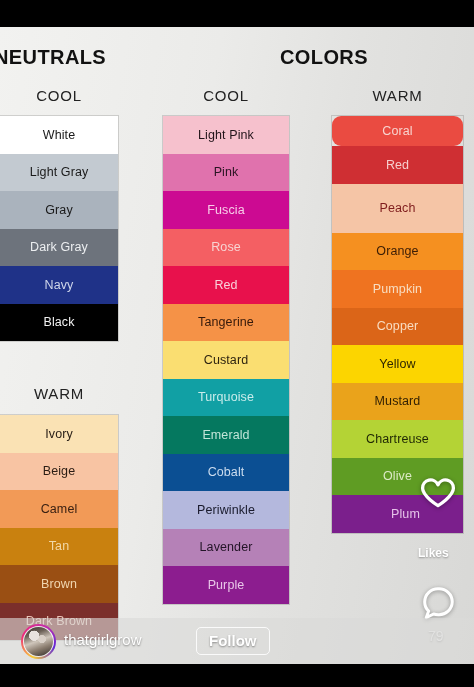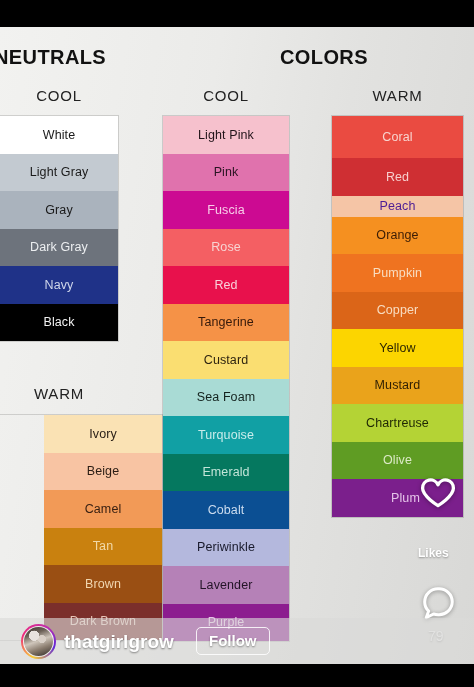--- a/index.html
+++ b/index.html
@@ -104,22 +104,22 @@
     background:
       radial-gradient(circle at 35% 30%, #e8e2dd 0 18%, rgba(232,226,221,0) 19%),
       radial-gradient(circle at 62% 42%, #d8cfc6 0 16%, rgba(216,207,198,0) 17%),
       linear-gradient(160deg,#3a3430 0%,#6b6056 26%,#cfc6bb 48%,#8a7c6e 70%,#2c2724 100%);
     box-sizing: border-box;
     border: 1.5px solid rgba(255,255,255,0.88);
   }
   .username {
     position: absolute;
     left: 64px; top: 631px;
-    font-size: 19px;
-    font-weight: bold;
+    font-size: 15px;
+    font-weight: normal;
     color: #ffffff;
     text-shadow: 0 1px 2px rgba(0,0,0,0.45);
     white-space: nowrap;
   }
   .follow-btn {
     position: absolute;
     left: 184px; top: 627px;
     padding: 4px 12px 5px;
     border: 1.3px solid rgba(255,255,255,0.85);
     border-radius: 5px;
@@ -196,21 +196,21 @@
           <span>Dark  Gray</span>
         </div>
         <div class="swatch" style="background: rgb(31, 50, 136); color: rgb(207, 214, 234); height: 37.5px;">
           <span>Navy</span>
         </div>
         <div class="swatch" style="background: rgb(0, 0, 0); color: rgb(242, 242, 242); height: 37.5px;">
           <span>Black</span>
         </div>
       </div>
 
-    <div class="stack bordered" id="stack-1" style="left:0px; top:388px; width:118px;padding-left:44px;">
+    <div class="stack bordered" id="stack-1" style="left:0px; top:388px; width:118px;">
         <div class="swatch" style="background: rgb(250, 226, 180); color: rgb(43, 33, 24); height: 37.5px;">
           <span>Ivory</span>
         </div>
         <div class="swatch" style="background: rgb(248, 196, 163); color: rgb(43, 29, 20); height: 37.5px;">
           <span>Beige</span>
         </div>
         <div class="swatch" style="background: rgb(242, 154, 87); color: rgb(58, 33, 18); height: 37.5px;">
           <span>Camel</span>
         </div>
         <div class="swatch" style="background: rgb(201, 129, 15); color: rgb(242, 217, 168); height: 37.5px;">
@@ -239,23 +239,20 @@
         </div>
         <div class="swatch" style="background: rgb(232, 17, 76); color: rgb(249, 210, 218); height: 37.5px;">
           <span>Red</span>
         </div>
         <div class="swatch" style="background: rgb(245, 146, 71); color: rgb(53, 25, 10); height: 37.5px;">
           <span>Tangerine</span>
         </div>
         <div class="swatch" style="background: rgb(250, 222, 113); color: rgb(46, 36, 16); height: 37.5px;">
           <span>Custard</span>
         </div>
-        <div class="swatch" style="background: rgb(169, 219, 213); color: rgb(20, 35, 31); height: 37.5px;">
-          <span>Sea Foam</span>
-        </div>
         <div class="swatch" style="background: rgb(17, 160, 164); color: rgb(201, 236, 235); height: 37.5px;">
           <span>Turquoise</span>
         </div>
         <div class="swatch" style="background: rgb(5, 120, 95); color: rgb(194, 229, 216); height: 37.5px;">
           <span>Emerald</span>
         </div>
         <div class="swatch" style="background: rgb(11, 79, 147); color: rgb(203, 220, 239); height: 37.5px;">
           <span>Cobalt</span>
         </div>
         <div class="swatch" style="background: rgb(180, 184, 221); color: rgb(25, 26, 44); height: 37.5px;">
@@ -263,27 +260,27 @@
         </div>
         <div class="swatch" style="background: rgb(181, 129, 183); color: rgb(35, 20, 39); height: 37.5px;">
           <span>Lavender</span>
         </div>
         <div class="swatch" style="background: rgb(140, 29, 143); color: rgb(232, 198, 232); height: 37.5px;">
           <span>Purple</span>
         </div>
       </div>
 
     <div class="stack bordered" id="stack-3" style="left:332px; top:89px; width:131px;">
-        <div class="swatch" style="background: rgb(234, 75, 65); color: rgb(248, 212, 207); height: 42px;">
+        <div class="swatch" style="background: rgb(234, 75, 65); color: rgb(248, 212, 207); height: 30px; border-radius: 9px;">
           <span>Coral</span>
         </div>
         <div class="swatch" style="background: rgb(207, 47, 51); color: rgb(247, 206, 205); height: 37.5px;">
           <span>Red</span>
         </div>
-        <div class="swatch" style="background: rgb(245, 197, 166); color: #4c1d95; height: 21px; justify-content: center;">
+        <div class="swatch" style="background: rgb(245, 197, 166); color: #7f1d1d; height: 49px; justify-content: center;">
           <span>Peach</span>
         </div>
         <div class="swatch" style="background: rgb(245, 144, 32); color: rgb(59, 29, 5); height: 37.5px;">
           <span>Orange</span>
         </div>
         <div class="swatch" style="background: rgb(239, 115, 32); color: rgb(248, 221, 193); height: 37.5px;">
           <span>Pumpkin</span>
         </div>
         <div class="swatch" style="background: rgb(219, 101, 24); color: rgb(248, 220, 192); height: 37.5px;">
           <span>Copper</span>

